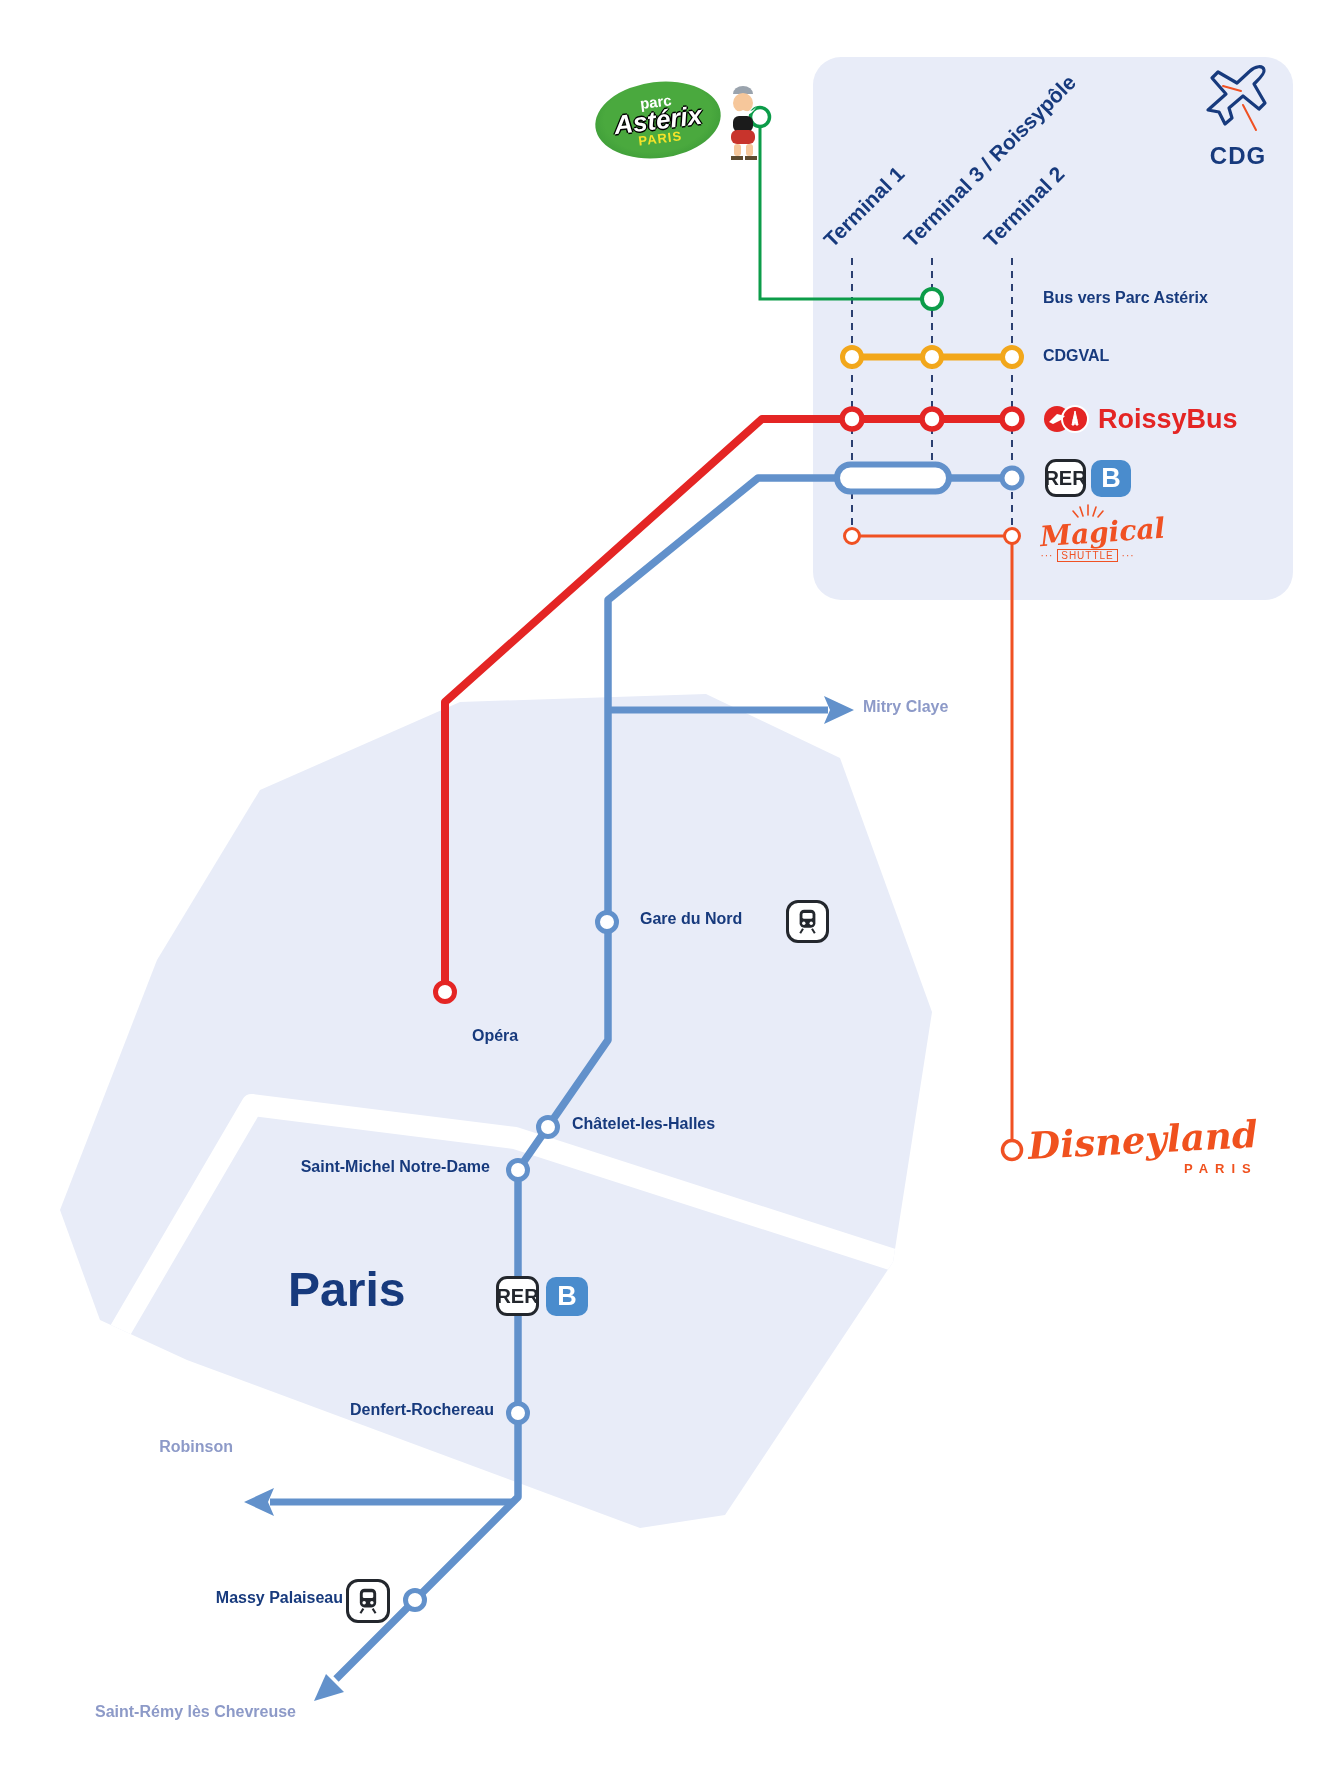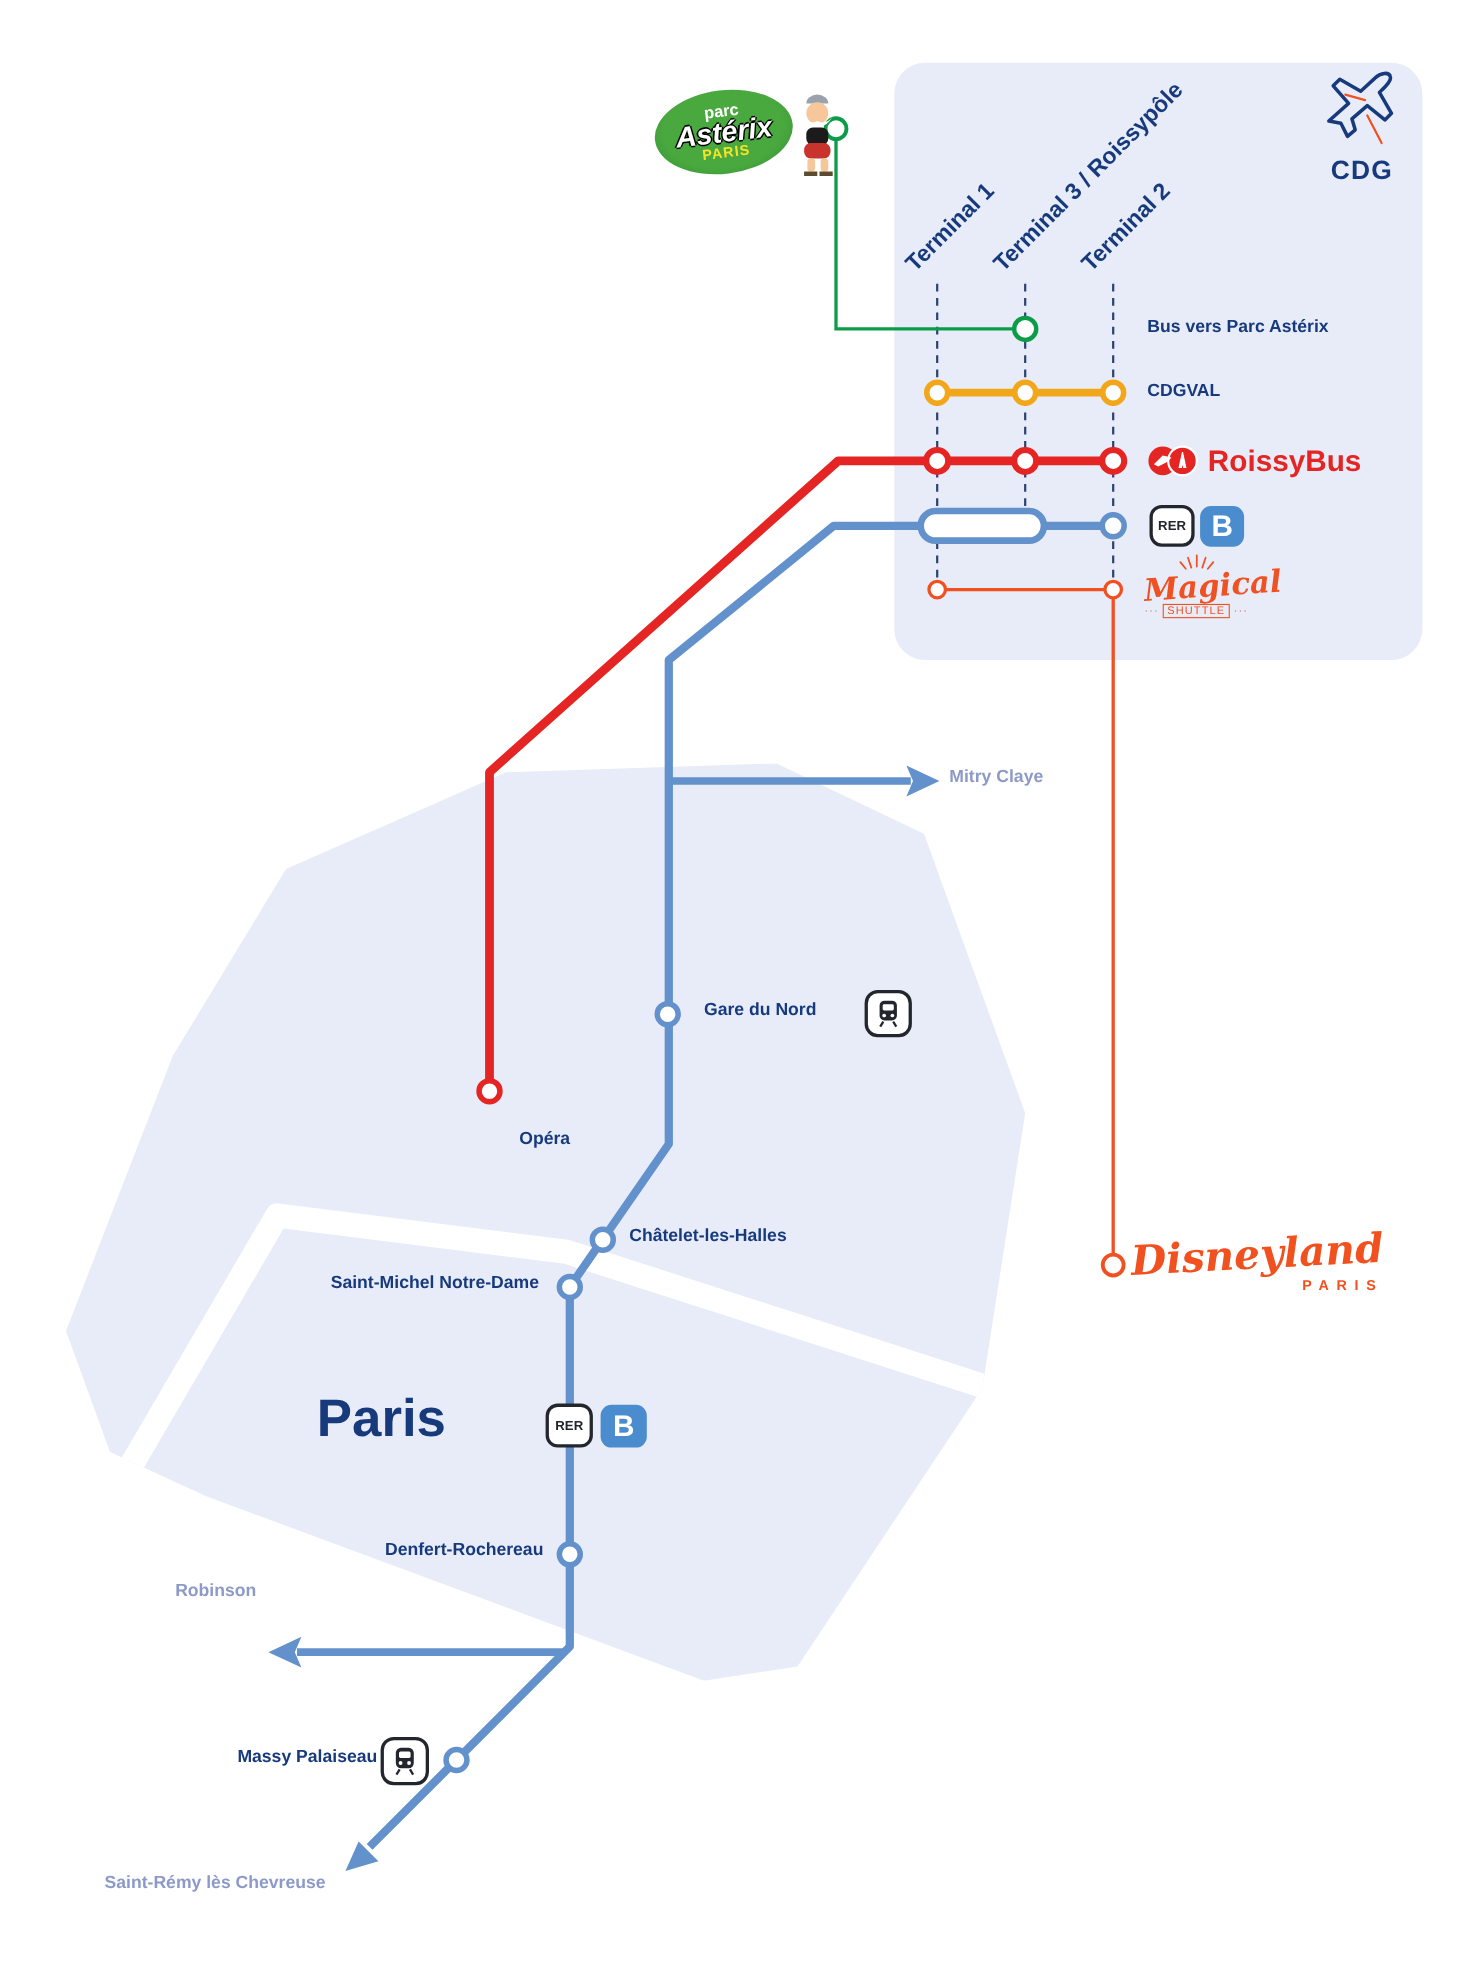--- a/index.html
+++ b/index.html
@@ -27,21 +27,21 @@
   .terminal-anchor span{
     position:absolute;left:0;bottom:0;transform-origin:0 100%;transform:rotate(-45deg);
     font-weight:bold;font-size:21px;color:#173a7d;white-space:nowrap;display:block;
   }
   .cdg-code{position:absolute;left:1198px;top:142px;width:80px;text-align:center;
     font-size:24px;font-weight:bold;color:#173a7d;letter-spacing:1px;}
   .paris-title{position:absolute;left:288px;top:1262px;font-size:48px;font-weight:bold;color:#173a7d;}
   
   .rer-badge{
     position:absolute;box-sizing:border-box;background:#fff;border:3.5px solid #23272d;
-    border-radius:11px;color:#23272d;font-weight:bold;font-size:12px;
+    border-radius:11px;color:#23272d;font-weight:bold;font-size:20px;
     display:flex;align-items:center;justify-content:center;letter-spacing:0;
   }
   .b-badge{
     position:absolute;box-sizing:border-box;background:#4a8ccd;border-radius:10px;
     color:#fff;font-weight:bold;font-size:27px;display:flex;align-items:center;justify-content:center;
   }
   
   .train-badge{
     position:absolute;box-sizing:border-box;background:#fff;border:3.5px solid #23272d;
     border-radius:12px;display:flex;align-items:center;justify-content:center;

